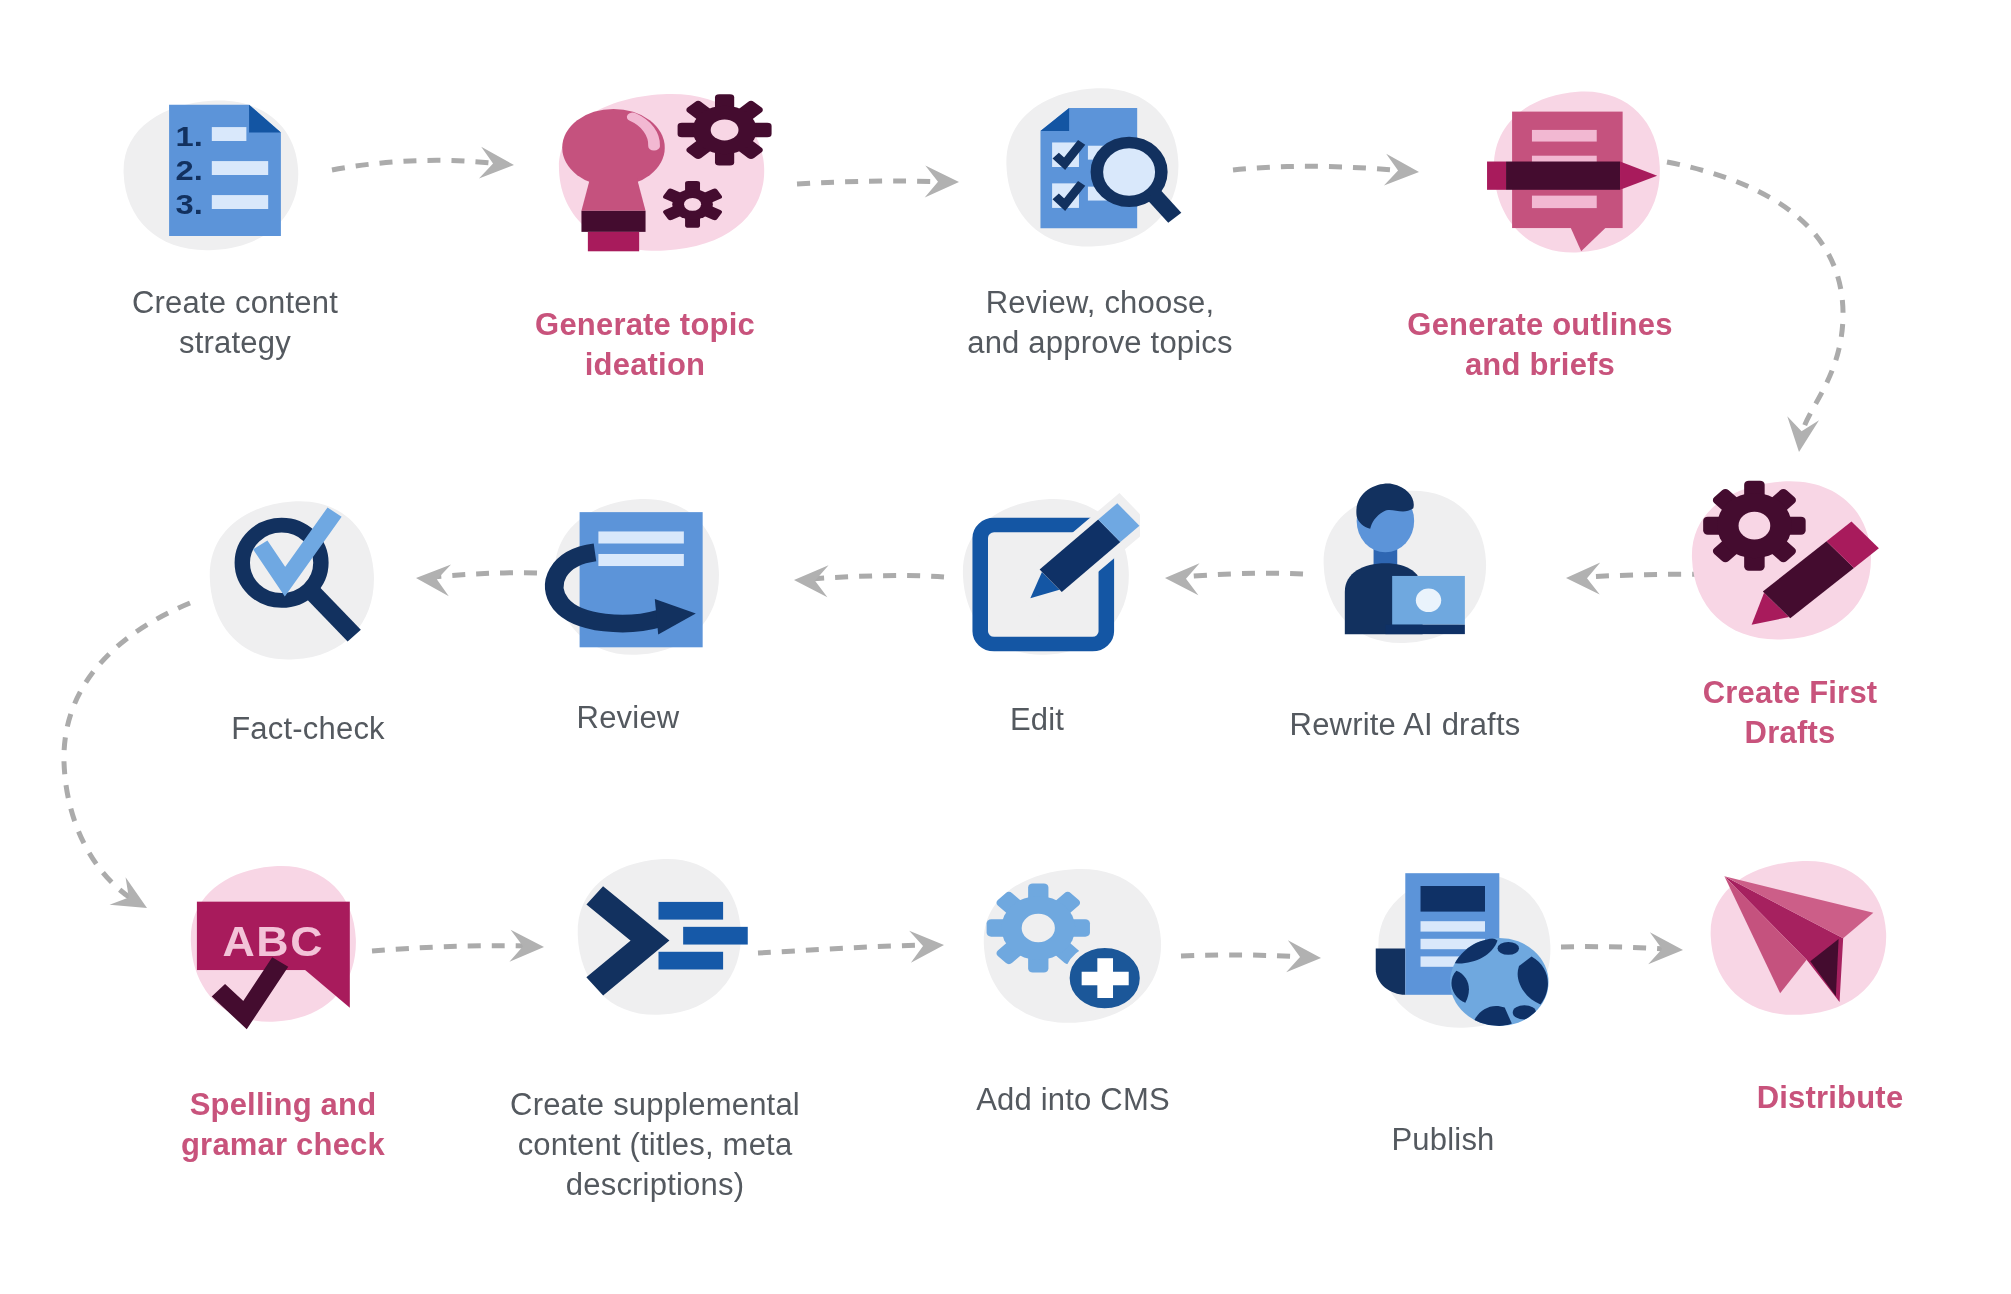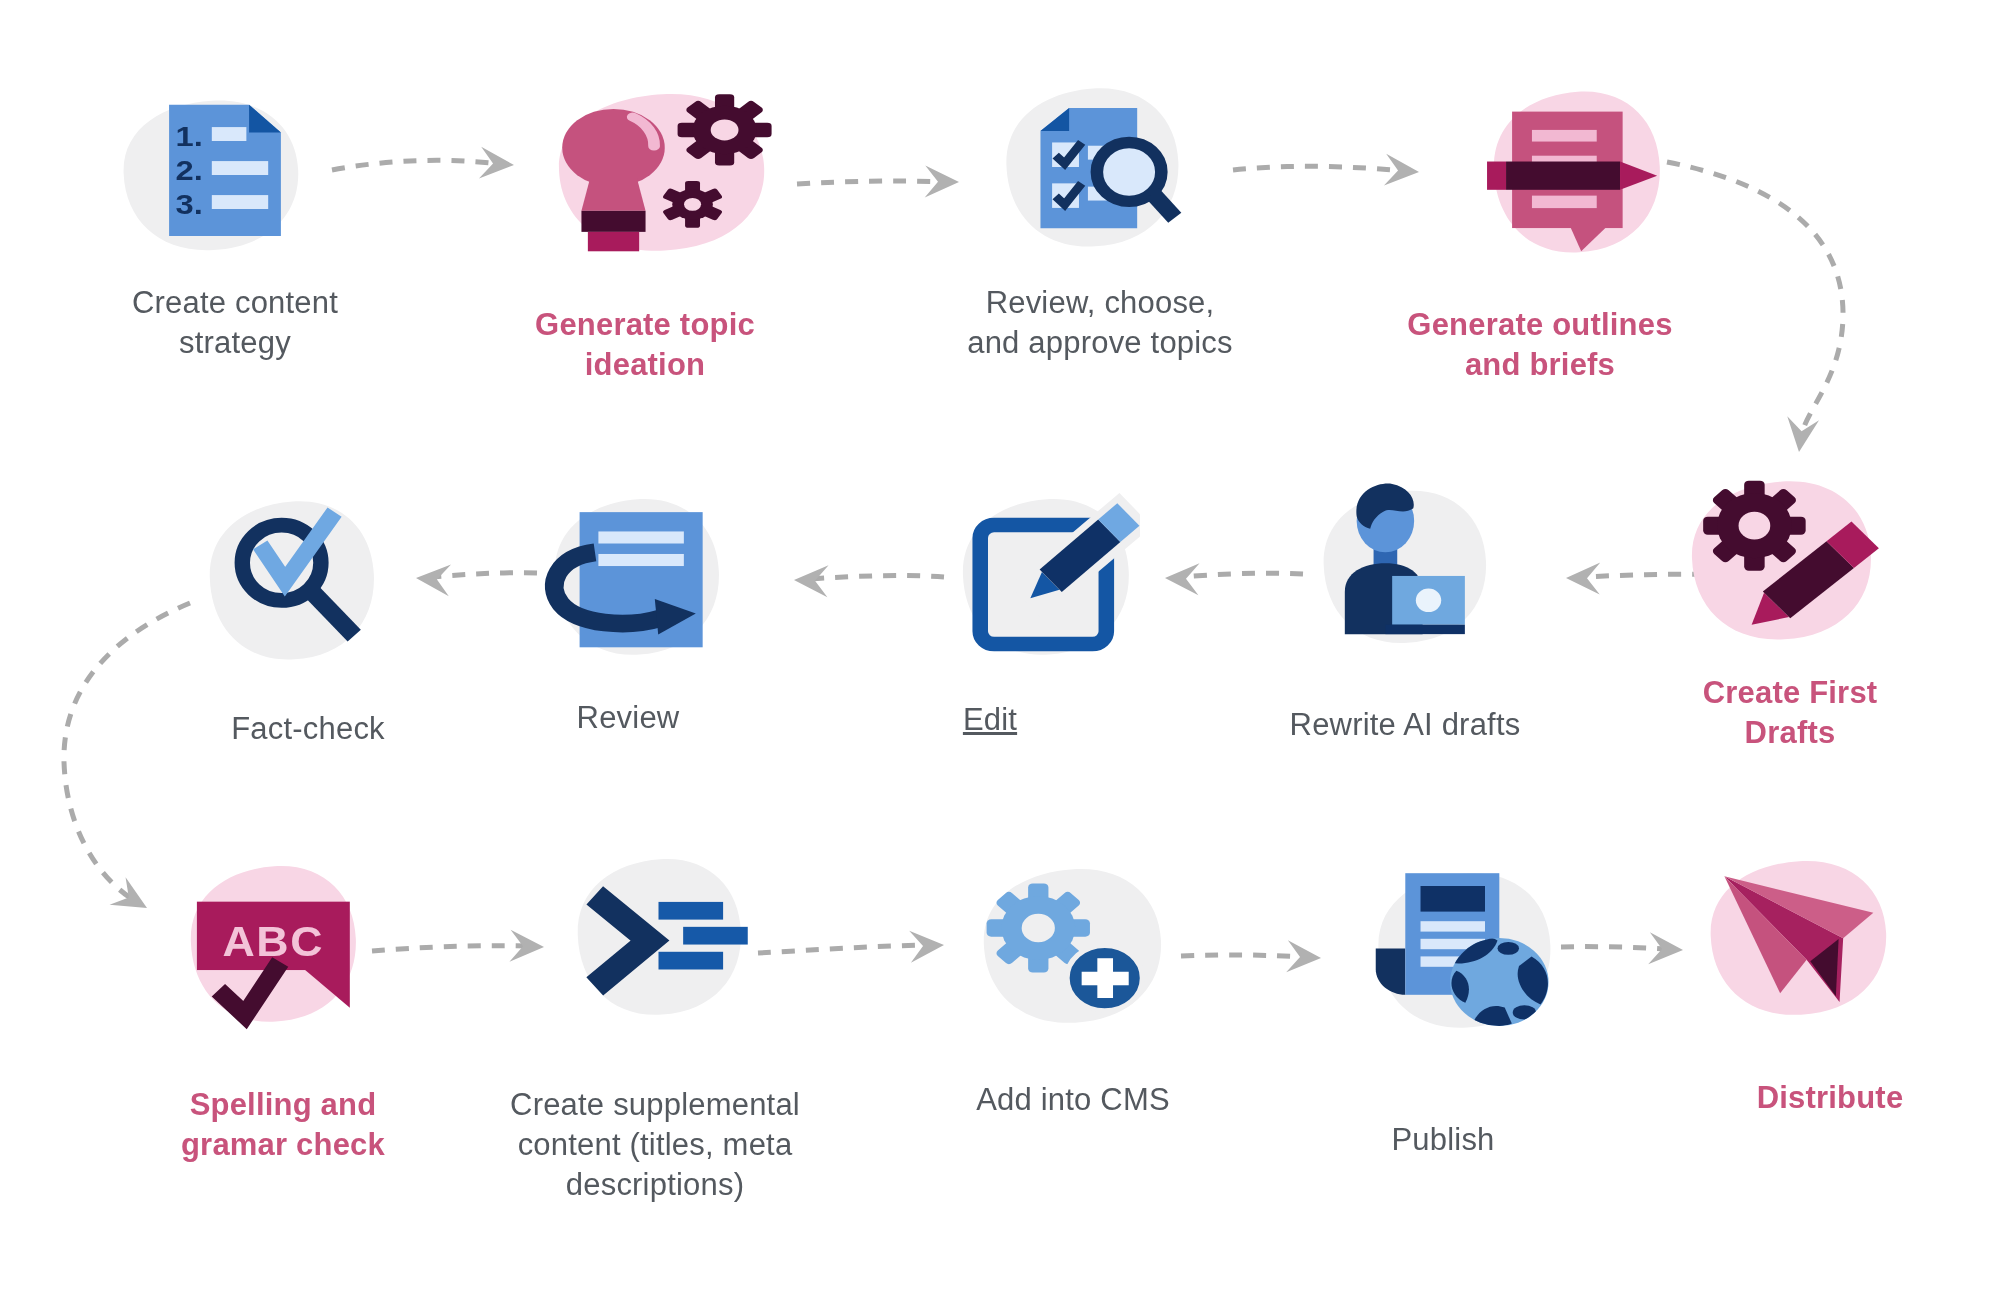--- a/index.html
+++ b/index.html
@@ -177,21 +177,21 @@
     <svg class="icon" style="left:950px;top:488px;width:190px;height:177px" viewBox="0 0 220 220" preserveAspectRatio="none">
       <path style="fill:var(--gray_blob,#EFEFF0)" d="M112,14 C168,10 205,48 207,104 C209,160 175,203 114,207 C56,211 17,170 15,108 C13,50 58,18 112,14 Z"></path>
       <rect x="35" y="46" width="146" height="148" rx="16" fill="none" stroke-width="18" style="stroke:var(--blue_dark,#1456A4)"></rect>
       <line x1="88" y1="142" x2="215" y2="27" stroke-width="56" style="stroke:var(--gray_blob,#EFEFF0)"></line>
       <g transform="translate(93,137) rotate(-42.5)">
         <polygon points="0,0 32,-15 32,15" style="fill:var(--blue_dark,#1456A4)"></polygon>
         <rect x="32" y="-19" width="92" height="38" style="fill:var(--navy_deep,#0F3166)"></rect>
         <rect x="124" y="-19" width="30" height="38" style="fill:var(--blue_check,#6FA8E2)"></rect>
       </g>
     </svg>
-    <div class="label human" style="left:990px;top:700px;text-decoration:underline;">Edit</div>
+    <div class="label human" style="left:1037px;top:700px;">Edit</div>
   </div>
 
   <div>
     <svg class="icon" style="left:542px;top:488px;width:188px;height:177px" viewBox="0 0 220 220" preserveAspectRatio="none">
       <path style="fill:var(--gray_blob,#EFEFF0)" d="M112,14 C168,10 205,48 207,104 C209,160 175,203 114,207 C56,211 17,170 15,108 C13,50 58,18 112,14 Z"></path>
       <rect x="44" y="30" width="144" height="168" style="fill:var(--blue,#5C94D9)"></rect>
       <rect x="66" y="54" width="100" height="15" style="fill:var(--blue_pale,#D9E8FB)"></rect>
       <rect x="66" y="82" width="100" height="15" style="fill:var(--blue_pale,#D9E8FB)"></rect>
       <g>
         <path d="M62,80 C18,86 4,120 22,144 C42,170 100,174 138,162" fill="none" stroke-width="22" style="stroke:var(--navy,#12315F)"></path>

